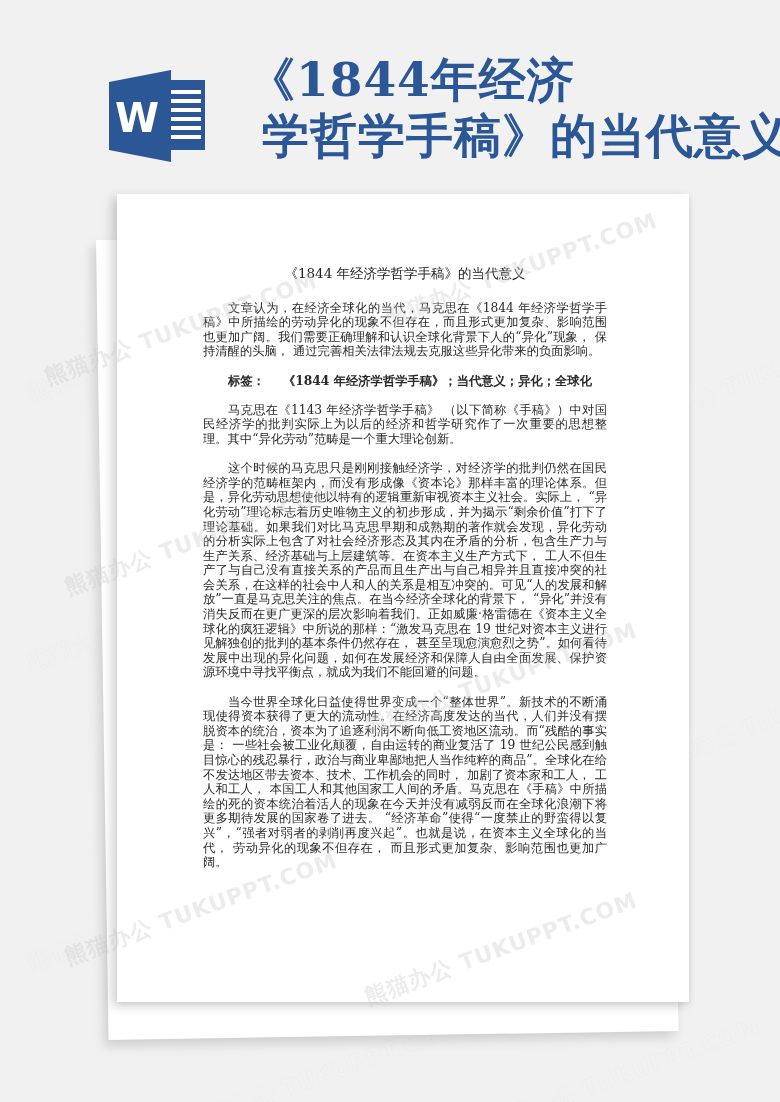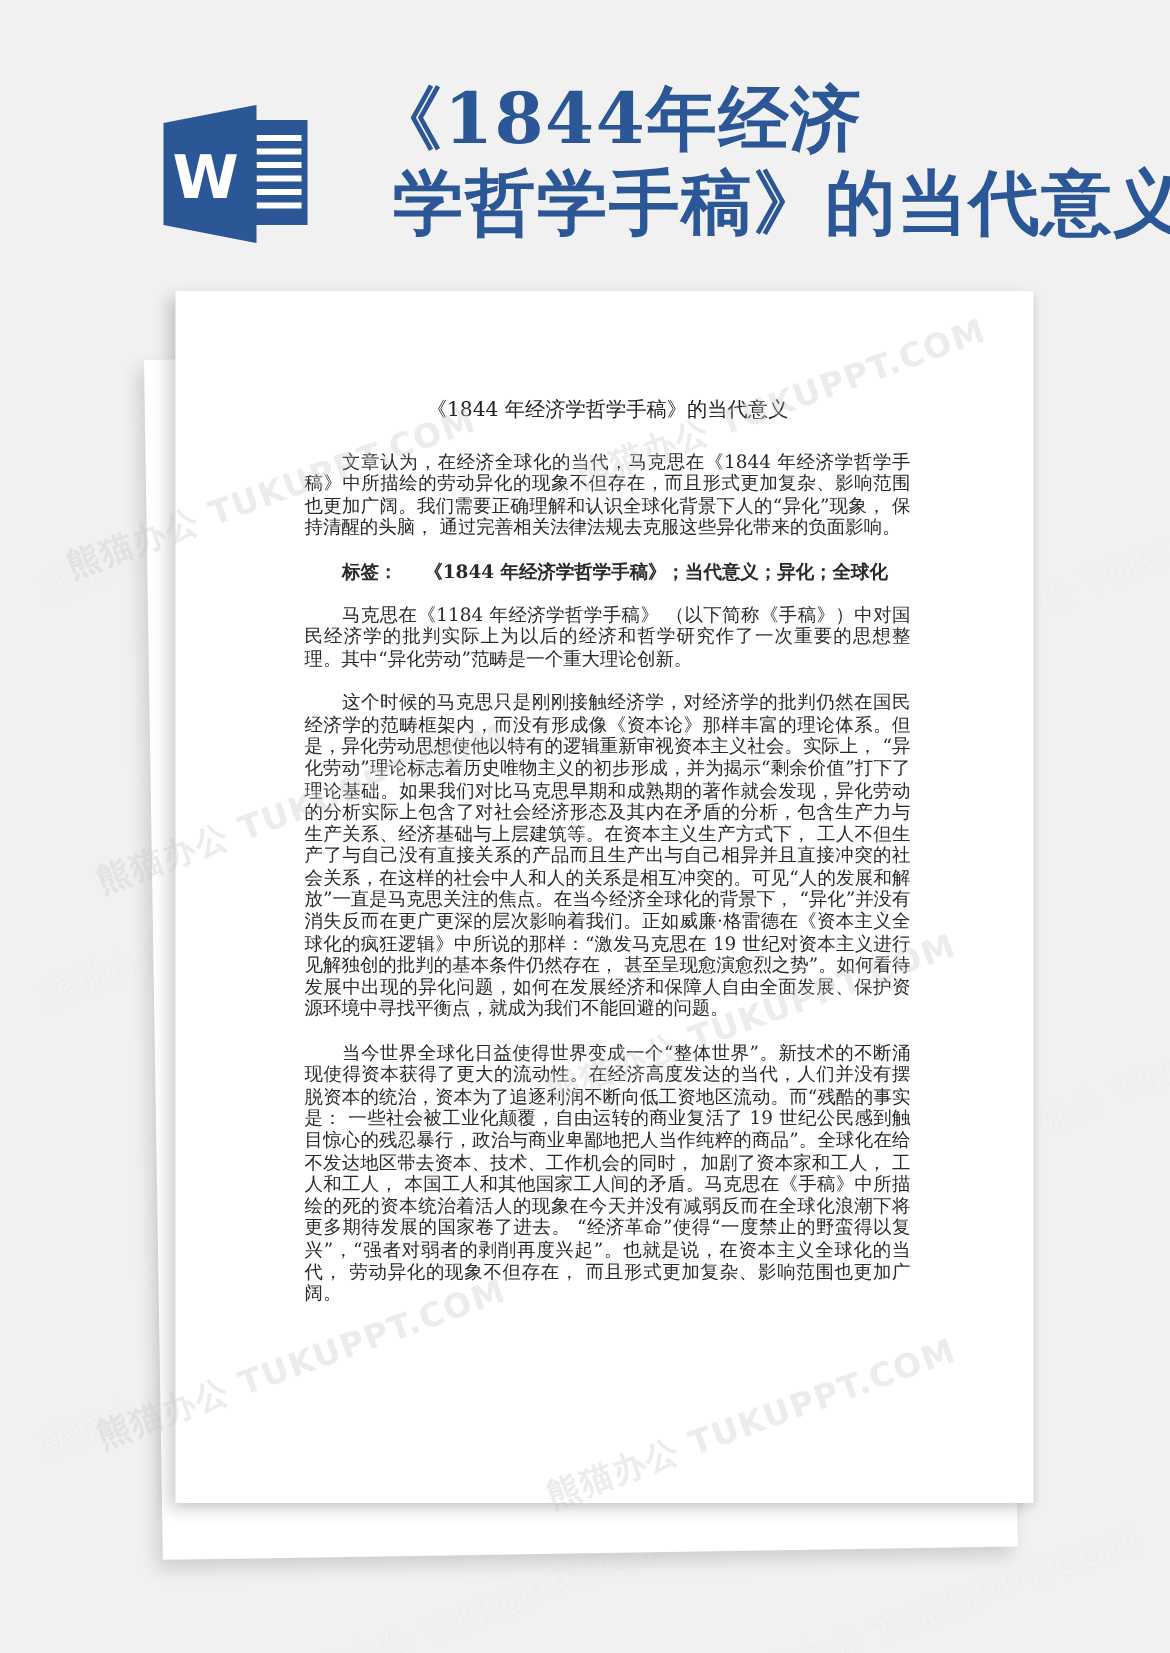--- a/index.html
+++ b/index.html
@@ -77,21 +77,21 @@
 <div class="wm" style="left:480px; top:1060px;">熊猫办公 TUKUPPT.COM</div>
 
 <div class="sheet-back"></div>
 <div class="sheet">
   <div class="doc">
     <div class="doc-title">《1844 年经济学哲学手稿》的当代意义</div>
     <p>文章认为，在经济全球化的当代，马克思在《1844 年经济学哲学手稿》中所描绘的劳动异化的现象不但存在，而且形式更加复杂、影响范围也更加广阔。我们需要正确理解和认识全球化背景下人的“异化”现象， 保持清醒的头脑， 通过完善相关法律法规去克服这些异化带来的负面影响。</p>
     <p class="keywords">
       <span class="kw-label">标签：</span><span>《1844 年经济学哲学手稿》；当代意义；异化；全球化</span>
     </p>
-    <p>马克思在《1184 年经济学哲学手稿》 （以下简称《手稿》）中对国民经济学的批判实际上为以后的经济和哲学研究作了一次重要的思想整理。其中“异化劳动”范畴是一个重大理论创新。</p>
+    <p>马克思在《1143 年经济学哲学手稿》 （以下简称《手稿》）中对国民经济学的批判实际上为以后的经济和哲学研究作了一次重要的思想整理。其中“异化劳动”范畴是一个重大理论创新。</p>
     <p>这个时候的马克思只是刚刚接触经济学，对经济学的批判仍然在国民经济学的范畴框架内，而没有形成像《资本论》那样丰富的理论体系。但是，异化劳动思想使他以特有的逻辑重新审视资本主义社会。实际上， “异化劳动”理论标志着历史唯物主义的初步形成，并为揭示“剩余价值”打下了理论基础。如果我们对比马克思早期和成熟期的著作就会发现，异化劳动的分析实际上包含了对社会经济形态及其内在矛盾的分析，包含生产力与生产关系、经济基础与上层建筑等。在资本主义生产方式下， 工人不但生产了与自己没有直接关系的产品而且生产出与自己相异并且直接冲突的社会关系，在这样的社会中人和人的关系是相互冲突的。可见“人的发展和解放”一直是马克思关注的焦点。在当今经济全球化的背景下， “异化”并没有消失反而在更广更深的层次影响着我们。正如威廉·格雷德在《资本主义全球化的疯狂逻辑》中所说的那样：“激发马克思在 19 世纪对资本主义进行见解独创的批判的基本条件仍然存在， 甚至呈现愈演愈烈之势”。如何看待发展中出现的异化问题，如何在发展经济和保障人自由全面发展、保护资源环境中寻找平衡点，就成为我们不能回避的问题。</p>
     <p>当今世界全球化日益使得世界变成一个“整体世界”。新技术的不断涌现使得资本获得了更大的流动性。在经济高度发达的当代，人们并没有摆脱资本的统治，资本为了追逐利润不断向低工资地区流动。而“残酷的事实是： 一些社会被工业化颠覆，自由运转的商业复活了 19 世纪公民感到触目惊心的残忍暴行，政治与商业卑鄙地把人当作纯粹的商品”。全球化在给不发达地区带去资本、技术、工作机会的同时， 加剧了资本家和工人， 工人和工人， 本国工人和其他国家工人间的矛盾。马克思在《手稿》中所描绘的死的资本统治着活人的现象在今天并没有减弱反而在全球化浪潮下将更多期待发展的国家卷了进去。 “经济革命”使得“一度禁止的野蛮得以复兴”，“强者对弱者的剥削再度兴起”。也就是说，在资本主义全球化的当代， 劳动异化的现象不但存在， 而且形式更加复杂、影响范围也更加广阔。</p>
   </div>
   <div class="wm wm-dark" style="left:-80px; top:120px;">熊猫办公 TUKUPPT.COM</div>
   <div class="wm wm-dark" style="left:260px; top:60px;">熊猫办公 TUKUPPT.COM</div>
   <div class="wm wm-dark" style="left:-60px; top:330px;">熊猫办公 TUKUPPT.COM</div>
   <div class="wm wm-dark" style="left:240px; top:470px;">熊猫办公 TUKUPPT.COM</div>
   <div class="wm wm-dark" style="left:-60px; top:700px;">熊猫办公 TUKUPPT.COM</div>
   <div class="wm wm-dark" style="left:240px; top:740px;">熊猫办公 TUKUPPT.COM</div>
 </div>

